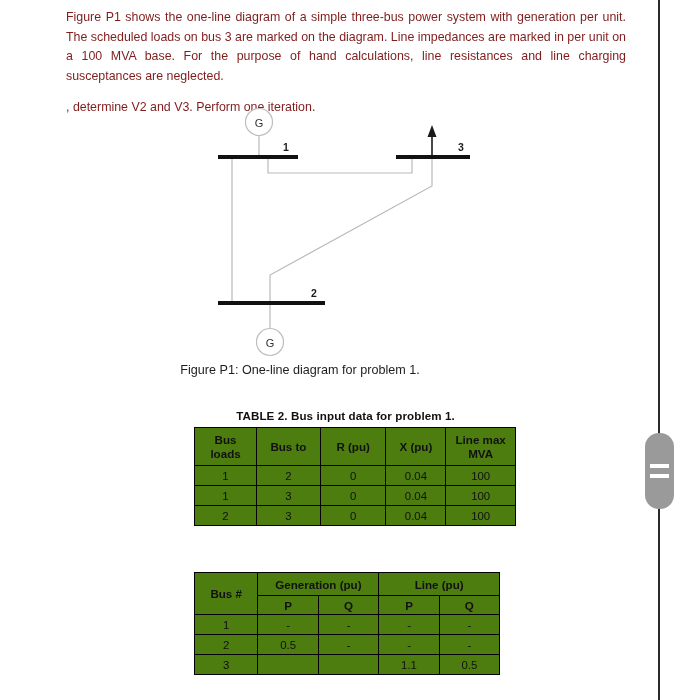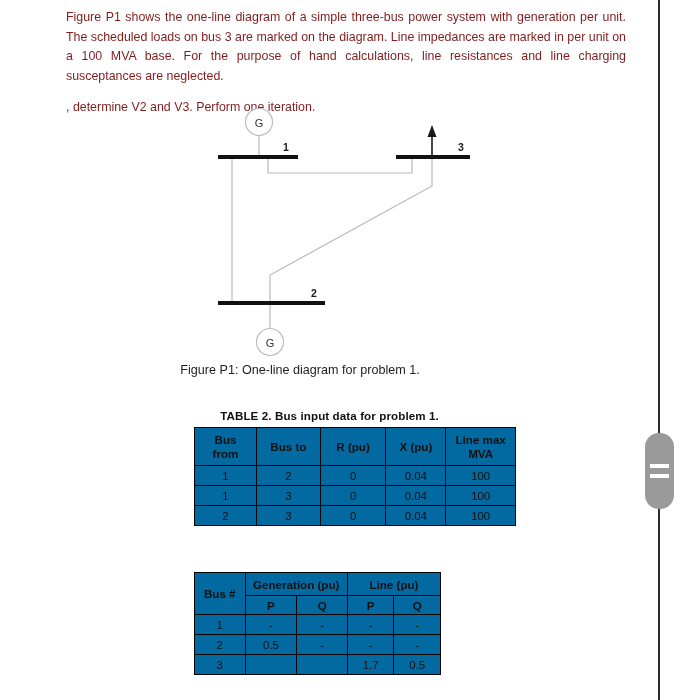--- a/index.html
+++ b/index.html
@@ -67,27 +67,27 @@
   
   .tbl-caption {
     position: absolute;
     width: 659px;
     text-align: center;
     font-size: 11.6px;
     font-weight: bold;
     color: #111;
     letter-spacing: 0.1px;
   }
-  .tbl-caption.c2 { top: 409px; }
+  .tbl-caption.c2 { top: 409px; padding-left: 16px; }
   .tbl-caption.c3 { top: 554px; }
 
   
   table {
     border-collapse: collapse;
-    background: #0369a1;
+    background: #4d7c0f;
   }
   table td, table th {
     border: 1px solid #000;
     text-align: center;
     vertical-align: middle;
     font-size: 11.5px;
     color: #111;
     padding: 0;
   }
   table th {
@@ -112,21 +112,21 @@
   #table2-el .col-busfrom { width: 62px; }
   #table2-el .col-busto   { width: 64px; }
   #table2-el .col-r       { width: 66px; }
   #table2-el .col-x       { width: 60px; }
   #table2-el .col-mva     { width: 70px; }
 
   #table3-el {
     position: absolute;
     left: 194px;
     top: 572px;
-    width: 247px;
+    width: 306px;
   }
   #table3-el th { font-size: 11.6px; }
   #table3-el .hrow1 th { height: 22px; }
   #table3-el .hrow2 th { height: 18px; }
   #table3-el td {
     height: 19px;
     font-size: 11.4px;
   }
   #table3-el .col-bus  { width: 63px; }
   #table3-el .col-gp   { width: 60px; }
@@ -208,21 +208,21 @@
 
   <div class="diagram-caption">Figure P1: One-line diagram for problem 1.</div>
 
   <div class="tbl-caption c2">TABLE 2. Bus input data for problem 1.</div>
 
   <table id="table2-el">
     <thead>
       <tr>
         <th class="col-busfrom">
           <div>Bus</div>
-          <div>from</div>
+          <div>loads</div>
         </th>
         <th class="col-busto">Bus to</th>
         <th class="col-r">R (pu)</th>
         <th class="col-x">X (pu)</th>
         <th class="col-mva">
           <div>Line max</div>
           <div>MVA</div>
         </th>
       </tr>
     </thead>
@@ -278,21 +278,21 @@
         <td>2</td>
         <td>0.5</td>
         <td>-</td>
         <td>-</td>
         <td>-</td>
       </tr>
       <tr>
         <td>3</td>
         <td></td>
         <td></td>
-        <td>1.7</td>
+        <td>1.1</td>
         <td>0.5</td>
       </tr>
     </tbody>
   </table>
 
 </div>
 
 <div class="divider-line"></div>
 <div class="drag-handle">
   <div class="bar b1"></div>

